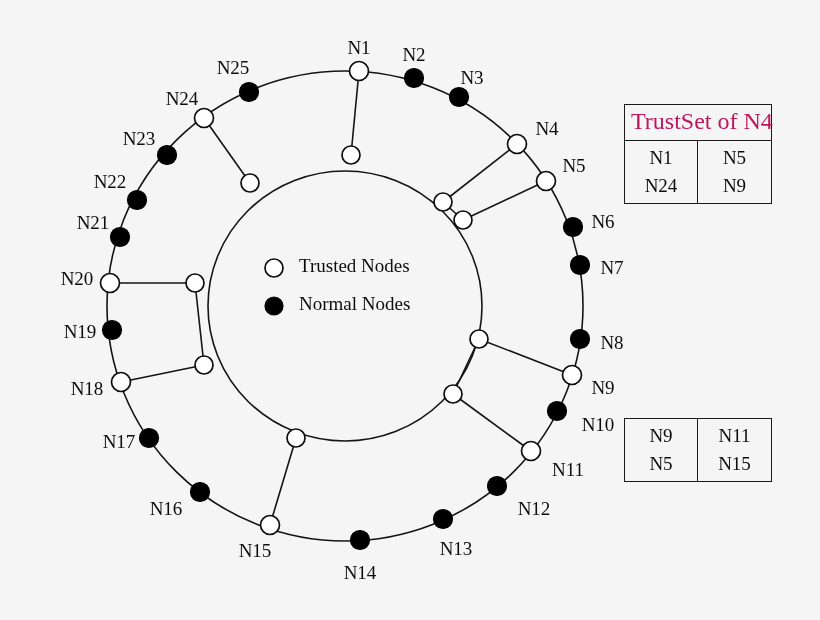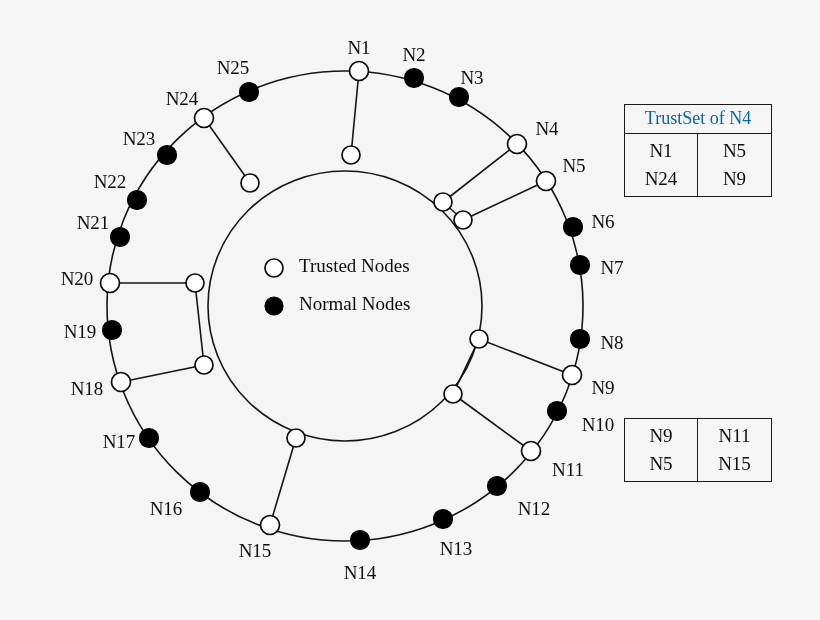--- a/index.html
+++ b/index.html
@@ -59,22 +59,22 @@
   
   .trust-table {
     position: absolute;
     border: 1.6px solid #1a1a1a;
     background: #f5f5f5;
     box-sizing: border-box;
     font-family: "Liberation Serif", "DejaVu Serif", serif;
   }
   .trust-table .tt-title {
     text-align: center;
-    font-size: 18px;
-    color: #0369a1;
+    font-size: 24px;
+    color: #be185d;
     border-bottom: 1.6px solid #1a1a1a;
     padding: 3px 6px 4px 6px;
     line-height: 1.15;
     white-space: nowrap;
   }
   .trust-table .tt-body {
     display: flex;
     height: 62px;
   }
   .trust-table .tt-col {

